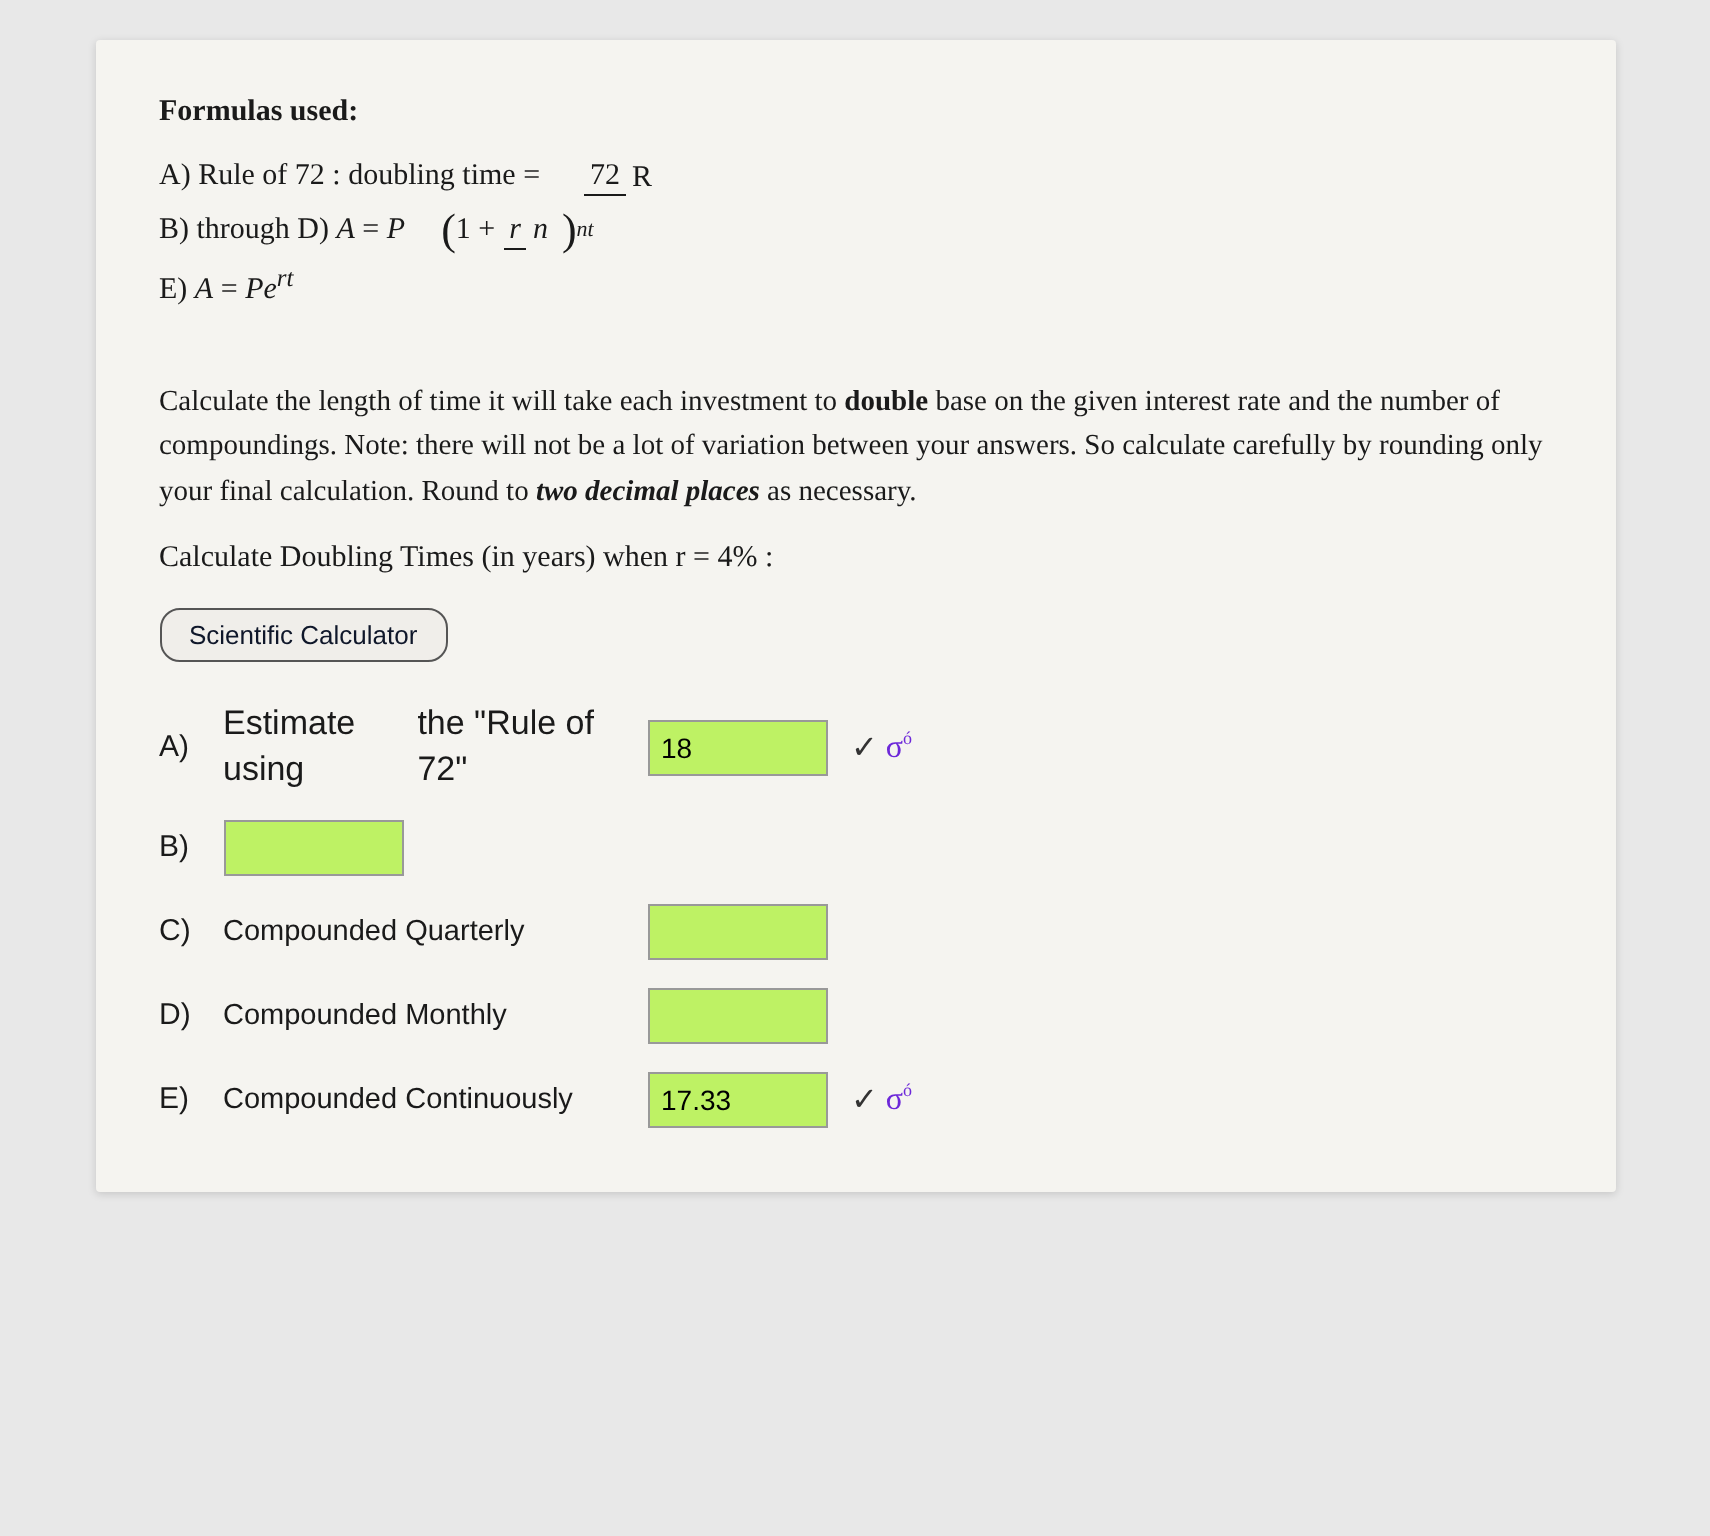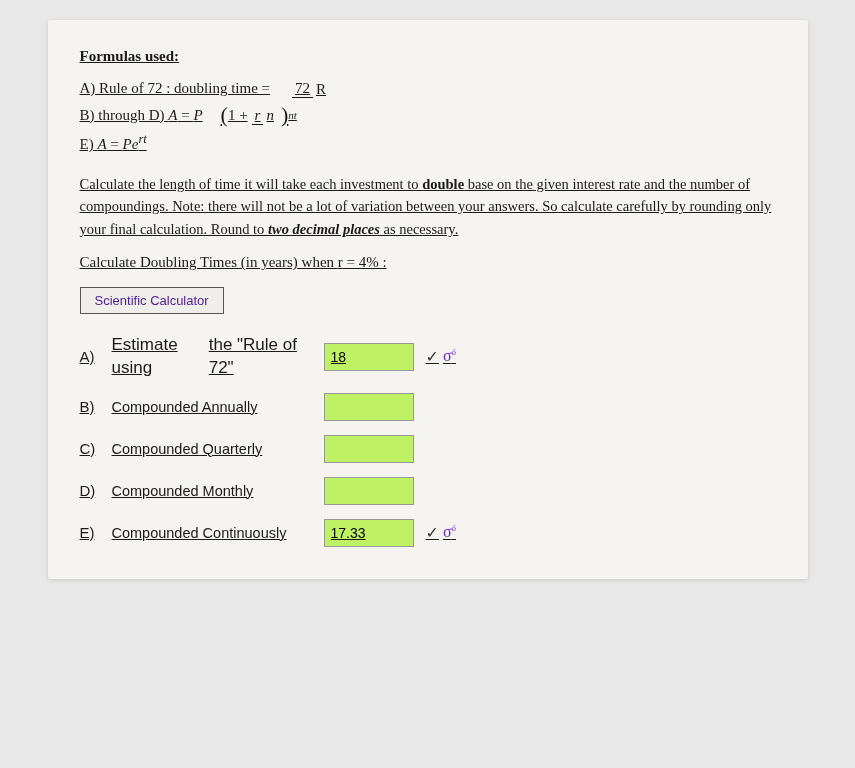--- a/index.html
+++ b/index.html
@@ -13,21 +13,20 @@
       align-items: flex-start;
       min-height: 768px;
       padding: 20px;
     }
     .page {
       background: #f5f4f0;
       width: 760px;
       padding: 28px 32px 32px 32px;
       border-radius: 2px;
       box-shadow: 0 1px 4px rgba(0,0,0,0.15);
-      text-decoration: underline;
     }
     .section-title {
       font-weight: bold;
       font-size: 15px;
       margin-bottom: 14px;
     }
     .formula-row {
       display: flex;
       align-items: center;
       margin-bottom: 6px;
@@ -63,21 +62,21 @@
       align-items: center;
       font-size: 22px;
       line-height: 1;
     }
     .paren-inner {
       font-size: 15px;
       display: inline-flex;
       align-items: center;
     }
     .description-block {
-      margin: 20px 0 14px 0;
+      margin: 36px 0 14px 0;
       font-size: 14.5px;
       line-height: 1.55;
     }
     .description-block strong {
       font-weight: bold;
     }
     .description-block em {
       font-style: italic;
     }
     .calc-heading {
@@ -88,23 +87,23 @@
       font-style: normal;
     }
     .sci-calc-btn {
       display: inline-block;
       border: 1.5px solid #555;
       background: #f0eeea;
       padding: 5px 14px;
       font-size: 13px;
       font-family: Arial, sans-serif;
       cursor: pointer;
-      border-radius: 0;
+      border-radius: 10px;
       margin-bottom: 20px;
-      color: #4c1d95;
+      color: #0f172a;
     }
     .answer-rows {
       display: flex;
       flex-direction: column;
       gap: 14px;
     }
     .answer-row {
       display: flex;
       align-items: center;
       gap: 12px;
@@ -213,21 +212,20 @@
       </div>
       <input class="answer-input" type="text" value="18" style="">
       <div class="row-icons">
         <span class="check-icon">✓</span>
         <span class="sigma-icon">σ<sup style="font-size:9px">ó</sup></span>
       </div>
     </div>
 
     <div class="answer-row">
       <span class="row-letter">B)</span>
-      <div class="row-label">Compounded Annually</div>
       <input class="answer-input" type="text" value="" style="">
     </div>
 
     <div class="answer-row">
       <span class="row-letter">C)</span>
       <div class="row-label">Compounded Quarterly</div>
       <input class="answer-input" type="text" value="" style="">
     </div>
 
     <div class="answer-row">

